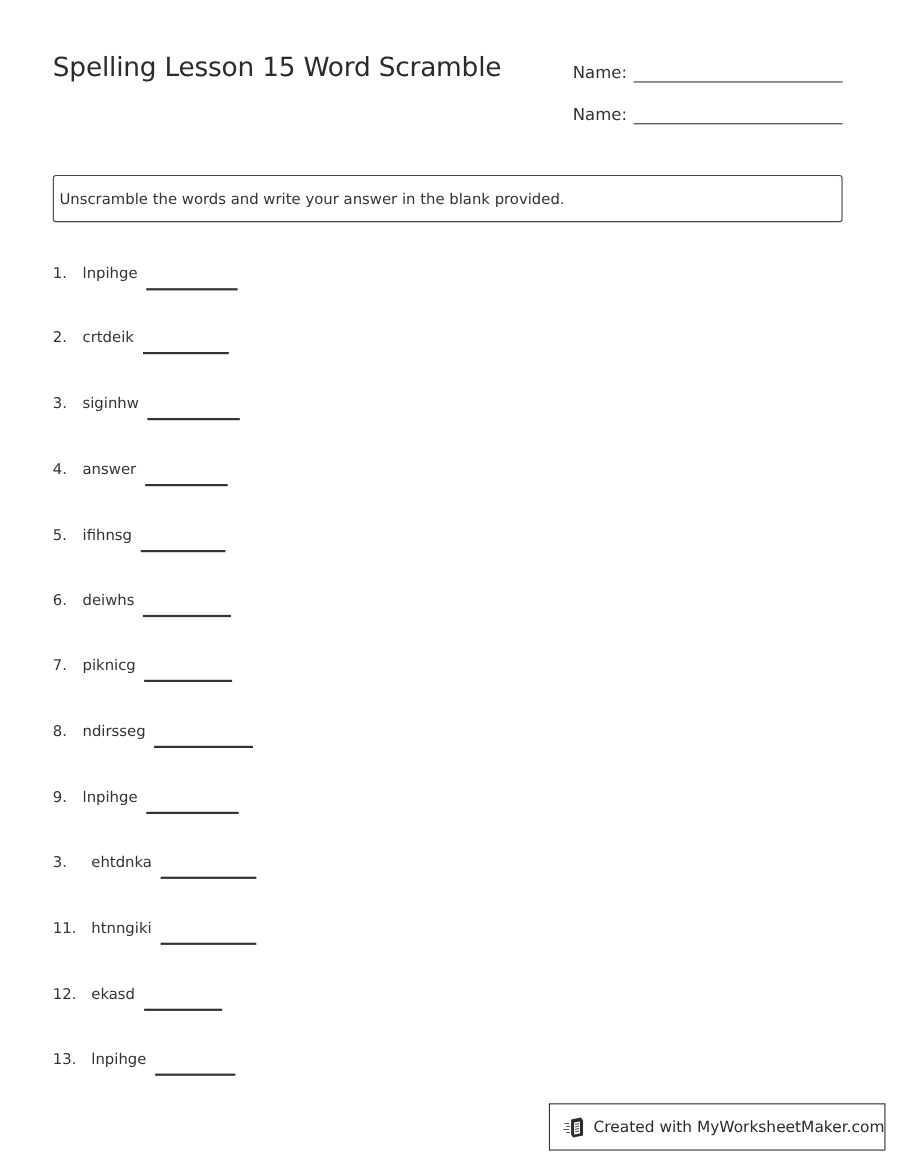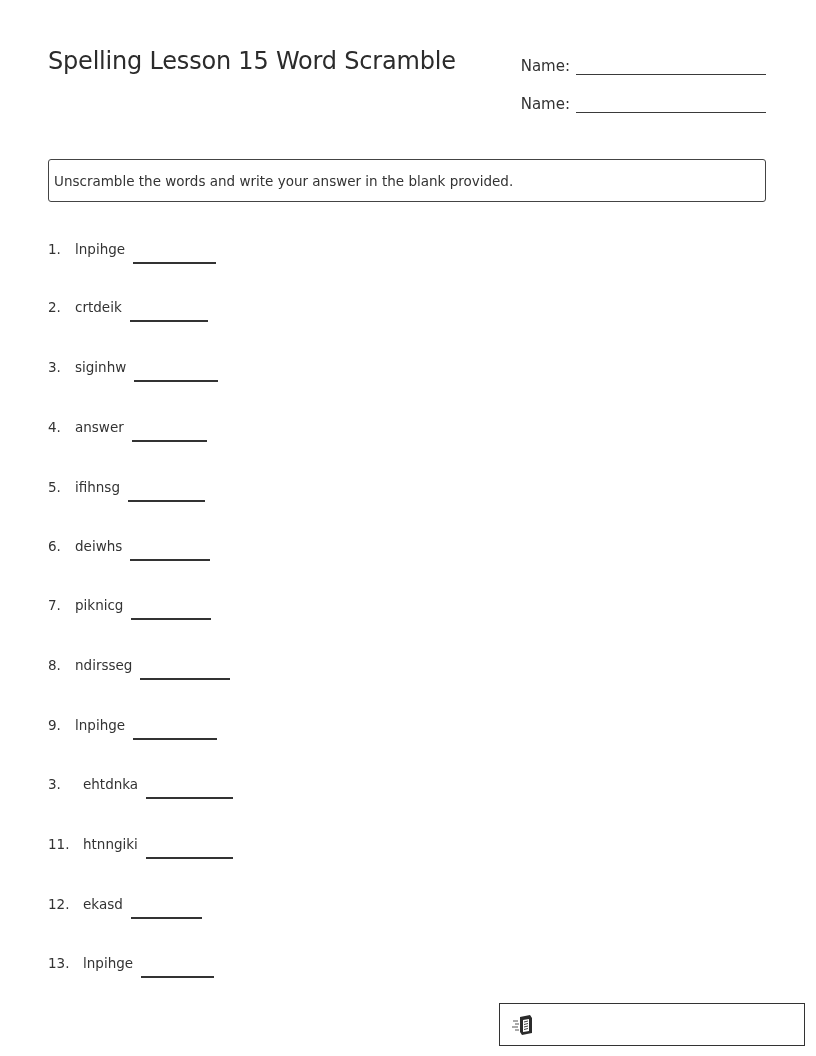--- a/index.html
+++ b/index.html
@@ -132,13 +132,14 @@
     <g stroke="#555" stroke-width="1" fill="none">
       <line x1="1" y1="7" x2="6" y2="7"></line>
       <line x1="3" y1="10" x2="7" y2="10"></line>
       <line x1="0" y1="13" x2="6" y2="13"></line>
       <line x1="3" y1="16" x2="7" y2="16"></line>
     </g>
     <path d="M8 3 L18 1 L20 4 L20 19 L10 21 L8 18 Z" fill="#2b2b2b"></path>
     <path d="M11 6 L17 5 L17 17 L11 18 Z" fill="#ffffff"></path>
     <path d="M12 8 L16 7 M12 10.5 L16 9.5 M12 13 L16 12 M12 15.5 L16 14.5" stroke="#2b2b2b" stroke-width="0.9"></path>
   </svg>
+  <span>Created with MyWorksheetMaker.com</span>
 </div>
 
 </body></html>

